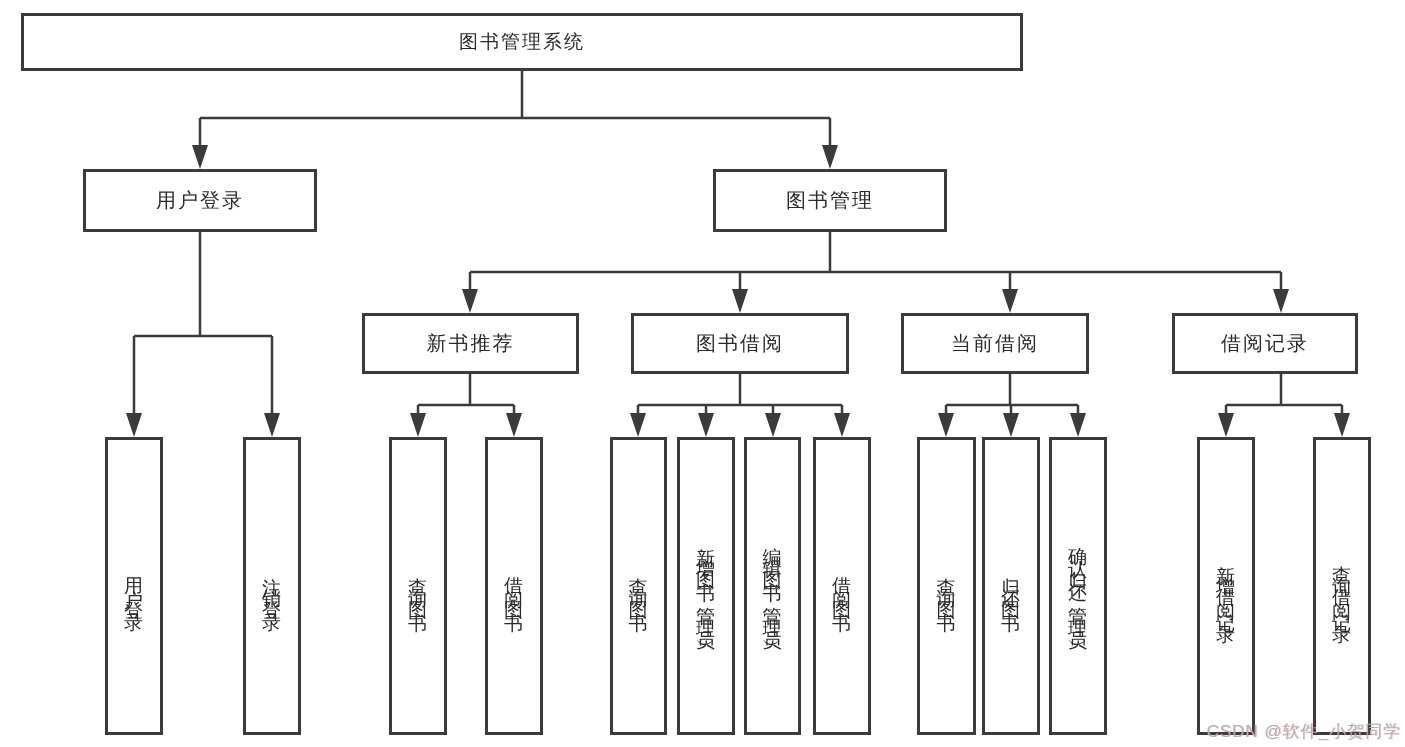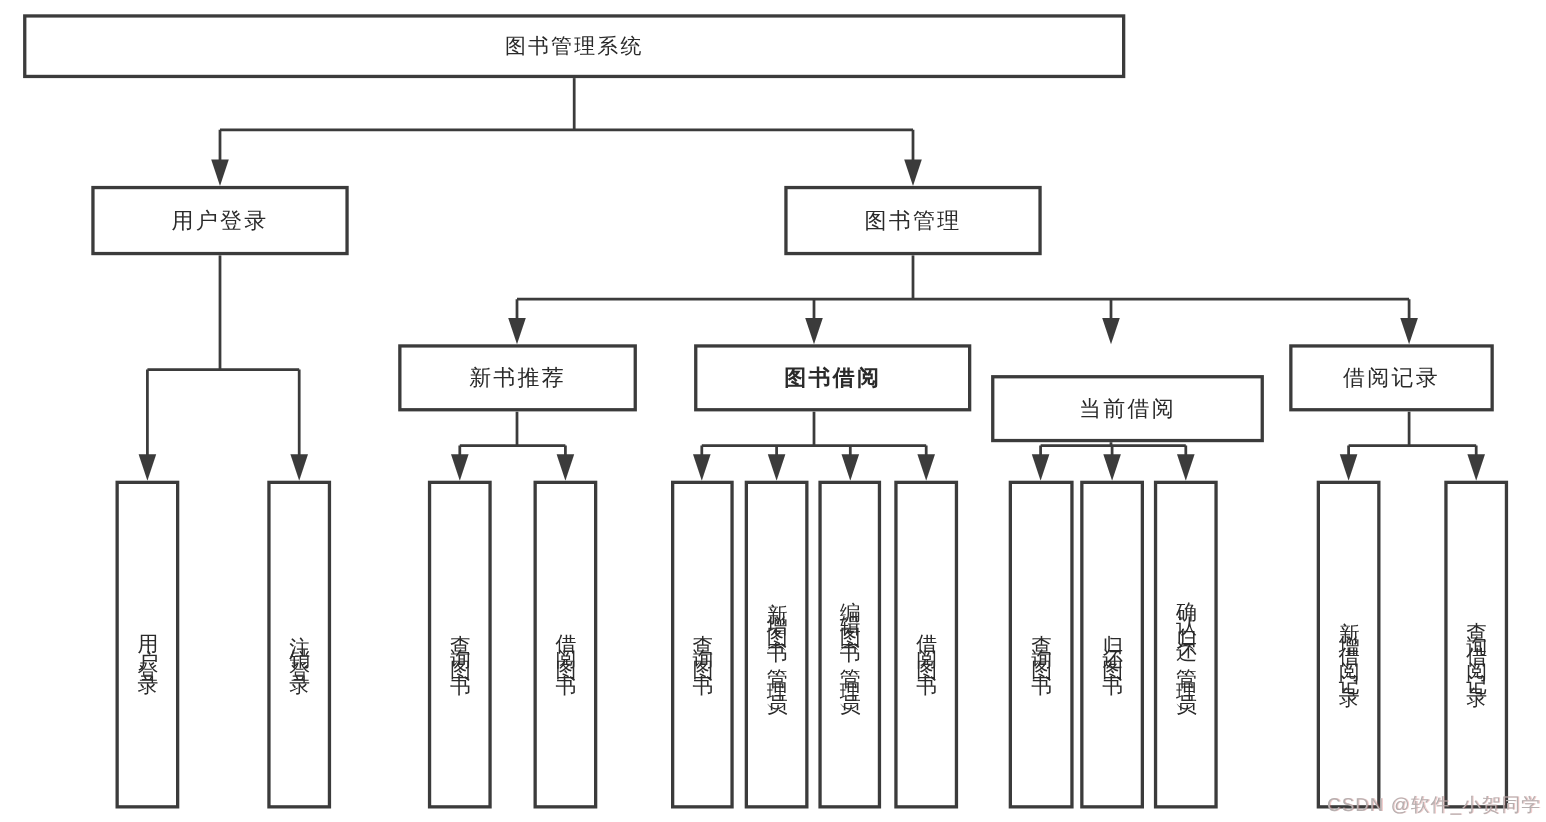--- a/index.html
+++ b/index.html
@@ -100,24 +100,24 @@
   <div class="box" style="left:83px;top:169px;width:234px;height:63px;">
     <span class="h-label">用户登录</span>
   </div>
   <div class="box" style="left:713px;top:169px;width:234px;height:63px;">
     <span class="h-label">图书管理</span>
   </div>
 
   <div class="box" style="left:362px;top:313px;width:217px;height:61px;">
     <span class="h-label">新书推荐</span>
   </div>
-  <div class="box" style="left:631px;top:313px;width:252px;height:61px;font-weight:bold;">
+  <div class="box" style="left:631px;top:313px;width:218px;height:61px;">
     <span class="h-label">图书借阅</span>
   </div>
-  <div class="box" style="left:901px;top:313px;width:248px;height:61px;margin-top:28px;">
+  <div class="box" style="left:901px;top:313px;width:188px;height:61px;">
     <span class="h-label">当前借阅</span>
   </div>
   <div class="box" style="left:1172px;top:313px;width:186px;height:61px;">
     <span class="h-label">借阅记录</span>
   </div>
 
   <div class="box" style="left:105px;top:437px;width:58px;height:298px;">
     <span class="v-label">用户登录</span>
   </div>
   <div class="box" style="left:243px;top:437px;width:58px;height:298px;">

